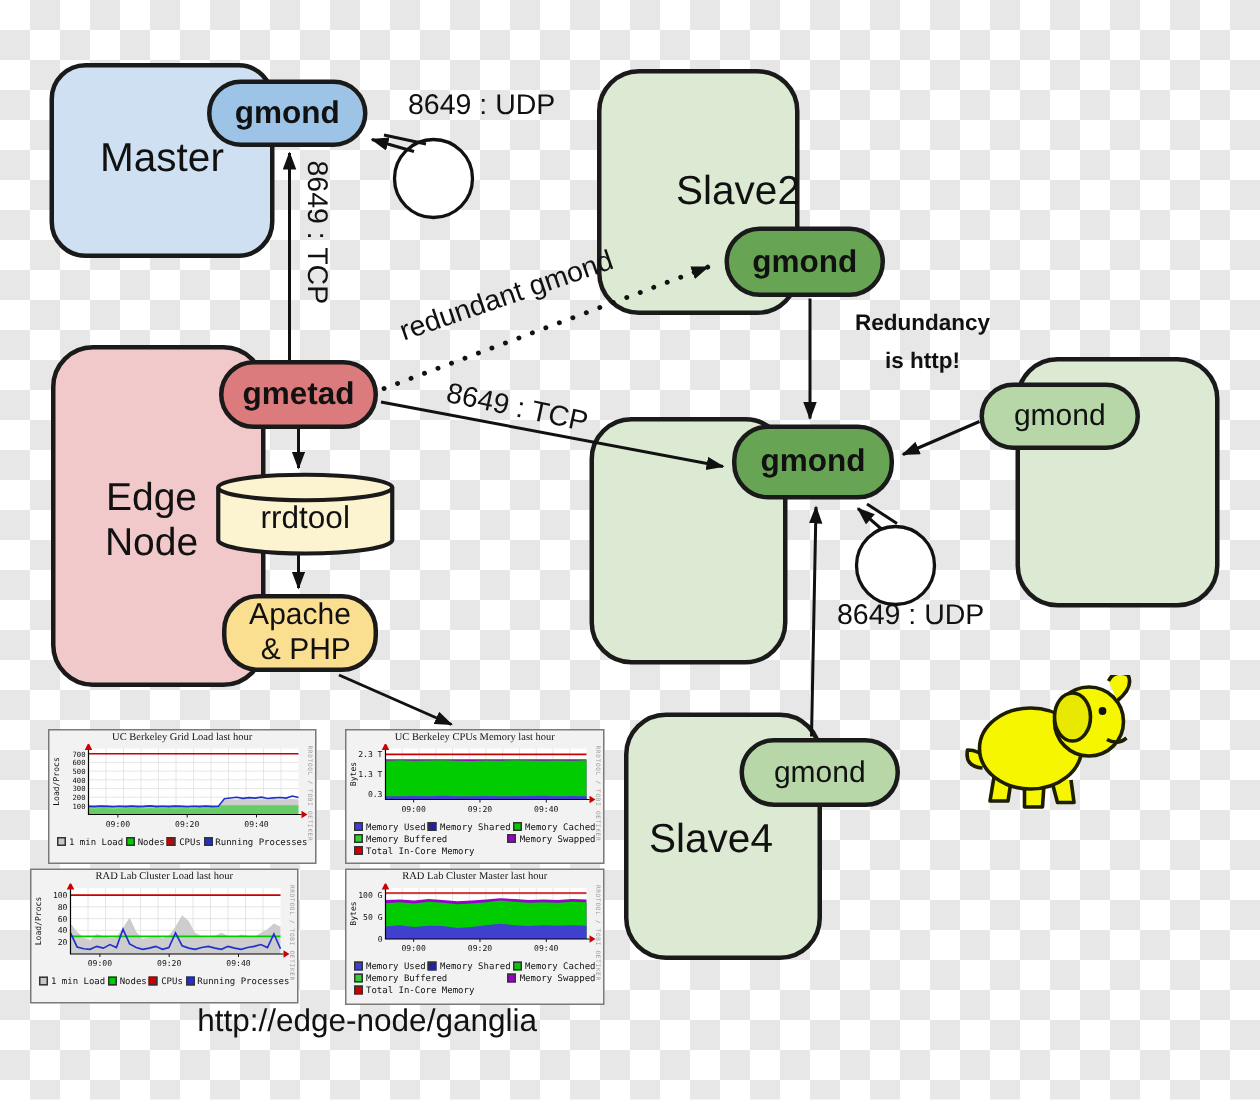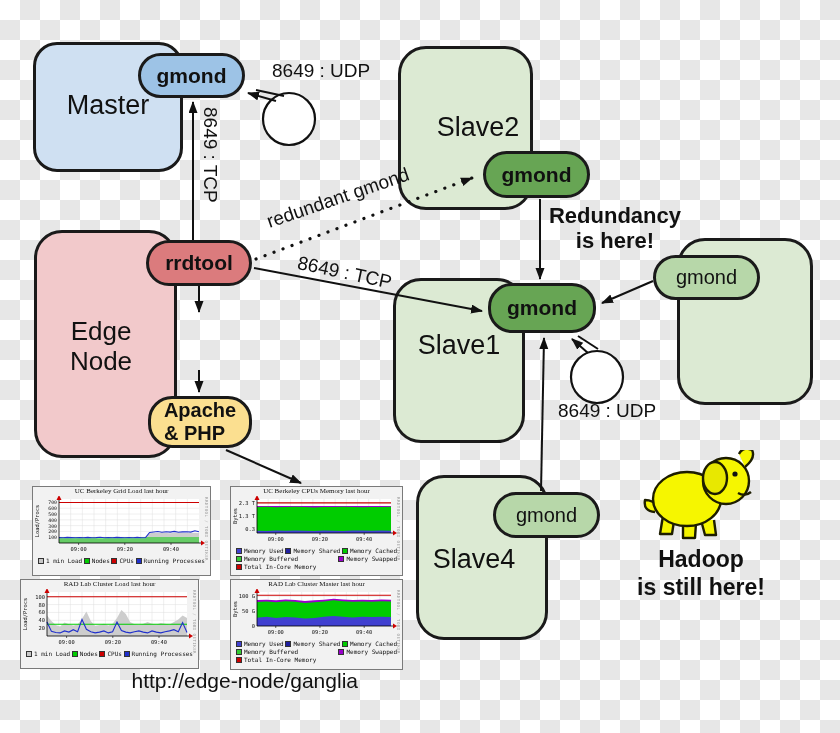--- a/index.html
+++ b/index.html
@@ -9,21 +9,21 @@
   .box{position:absolute;border:3px solid #1a1a1a;border-radius:28px;box-sizing:border-box}
   .pill{position:absolute;border:3px solid #1a1a1a;border-radius:24px;box-sizing:border-box;
     display:flex;align-items:center;justify-content:center;font-size:21px;font-weight:bold}
   .pill.reg{font-weight:400;font-size:20px}
   .nlabel{position:absolute;font-size:27px;text-align:center;line-height:30px}
   .ann{position:absolute;font-size:19px;white-space:nowrap}
   .annb{position:absolute;font-weight:bold;text-align:center;white-space:nowrap}
   .overlay{position:absolute;left:0;top:0;pointer-events:none}
   .cyl{position:absolute}
   .cyl span{position:absolute;left:0;top:20px;width:100%;text-align:center;font-size:21px}
-  .apl{line-height:23px;text-align:left;font-size:20px;font-weight:700}
+  .apl{line-height:23px;text-align:right;font-size:20px;font-weight:400}
   .chart{position:absolute;background:#f2f2f2;border:1px solid #7a7a7a;box-sizing:border-box;overflow:hidden}
   .ct{text-align:center;font-family:Liberation Serif, serif;font-size:7px;line-height:9px;color:#111;white-space:nowrap}
   .lg{padding:0 5px;font-family:"DejaVu Sans Mono",monospace;font-size:6px;color:#111}
   .lgrow{display:flex;justify-content:space-between;line-height:8px}
   .lgitem i{display:inline-block;width:6px;height:6px;border:1px solid #333;margin-right:2px;box-sizing:border-box;vertical-align:-1px}
   .wm{position:absolute;right:1px;top:10px;font-size:4px;color:#9a9a9a;writing-mode:vertical-rl;
     font-family:"DejaVu Sans Mono",monospace;letter-spacing:0.5px}
   .vert{transform:rotate(90deg);transform-origin:0 0}
 </style>
 </head>
@@ -68,20 +68,27 @@
 
     <circle cx="597" cy="377" r="26" fill="#fff" stroke="#111" stroke-width="2.2"></circle>
     <line x1="588" y1="353" x2="572" y2="339" stroke="#111" stroke-width="2" marker-end="url(#arw)"></line>
     <line x1="598" y1="349" x2="578" y2="336" stroke="#111" stroke-width="2"></line>
   </svg>
 
   <div class="pill" style="left:138px;top:53px;width:107px;height:45px;background:#9dc3e6">
     <span>gmond</span>
   </div>
   <div class="pill" style="left:146px;top:240px;width:106px;height:46px;background:#db7b7d">
+    <span>gmetad</span>
+  </div>
+  <div class="cyl" style="left:143px;top:314px;width:121px;height:58px">
+    <svg width="121" height="58" viewBox="0 0 121 58">
+      <path d="M2.5,11 v35 a58,9 0 0 0 116,0 v-35" fill="#fcf3d0" stroke="#1a1a1a" stroke-width="2.8"></path>
+      <ellipse cx="60.5" cy="11" rx="58" ry="8.5" fill="#fcf3d0" stroke="#1a1a1a" stroke-width="2.8"></ellipse>
+    </svg>
     <span>rrdtool</span>
   </div>
   <div class="pill" style="left:148px;top:396px;width:104px;height:52px;background:#fbdf90">
     <span class="apl">
       <span>Apache</span><br>
       <span>&amp; PHP</span>
     </span>
   </div>
   <div class="pill" style="left:483px;top:151px;width:107px;height:47px;background:#67a554">
     <span>gmond</span>
@@ -93,34 +100,30 @@
     <span>gmond</span>
   </div>
   <div class="pill reg" style="left:493px;top:492px;width:107px;height:46px;background:#b7d7a9">
     <span>gmond</span>
   </div>
 
   <div class="nlabel" style="left:52px;top:316px;width:98px;font-size:26px">
     <span>Edge</span><br><span>Node</span>
   </div>
   <div class="nlabel" style="left:33px;top:90px;width:150px">Master</div>
-  <div class="nlabel" style="left:398px;top:112px;width:160px">Slave2</div>
-  <div class="nlabel" style="left:393px;top:330px;width:132px">Slave1</div>
+  <div class="nlabel" style="left:412px;top:112px;width:160px">Slave2</div>
   <div class="nlabel" style="left:416px;top:544px;width:116px">Slave4</div>
 
   <div class="ann" style="left:272px;top:60px">8649 : UDP</div>
   <div class="ann vert" style="left:221px;top:107px">8649 : TCP</div>
   <div class="ann" style="left:264px;top:212px;transform:rotate(-19deg);transform-origin:0 0">redundant gmond</div>
   <div class="ann" style="left:300px;top:252px;transform:rotate(12deg);transform-origin:0 0">8649 : TCP</div>
   <div class="ann" style="left:558px;top:400px">8649 : UDP</div>
-  <div class="annb" style="left:540px;top:203px;width:150px;font-size:22px;line-height:25px">
-    <span>Redundancy</span><br><span>is here!</span>
-  </div>
-  <div class="annb" style="left:612px;top:545px;width:178px;font-size:23px;line-height:28px">
-    <span>Hadoop</span><br><span>is still here!</span>
+  <div class="annb" style="left:540px;top:203px;width:150px;font-size:15px;line-height:25px">
+    <span>Redundancy</span><br><span>is http!</span>
   </div>
   <div class="ann" style="left:118px;top:669px;width:240px;text-align:right;font-size:21px">http://edge-node/ganglia</div>
 
   <svg class="overlay" style="left:636px;top:450px" width="125" height="95" viewBox="0 0 125 95">
     <g stroke="#1d1d00" stroke-width="2.4" fill="#f6f600" stroke-linejoin="round">
       <path d="M19,62 q-12,-1 -10,-12 q8,0 12,6"></path>
       <path d="M27,66 l-3,18 h12 l2,-13"></path>
       <path d="M47,72 l0,16 h12 l1,-15"></path>
       <path d="M65,70 l4,15 h11 l-2,-15"></path>
       <ellipse cx="51" cy="49" rx="34" ry="27"></ellipse>

